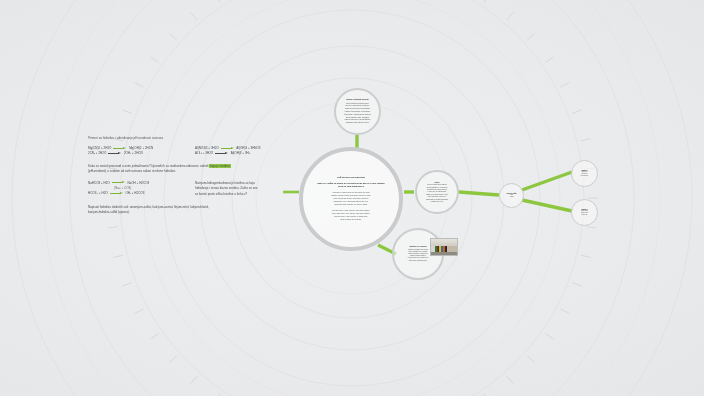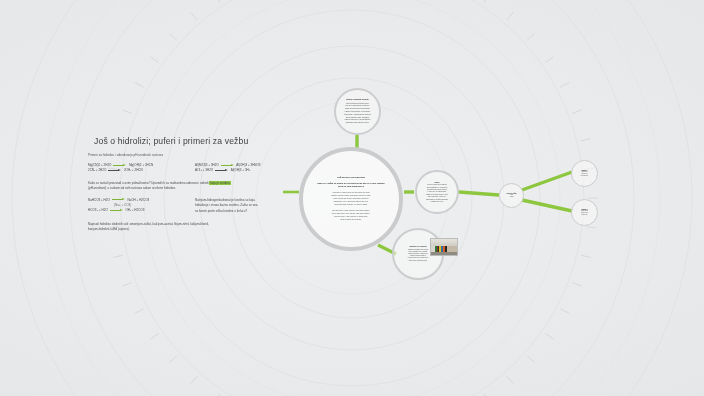--- a/index.html
+++ b/index.html
@@ -364,21 +364,20 @@
       <line x1="522" y1="190" x2="572" y2="172"></line>
       <line x1="522" y1="200" x2="572" y2="211"></line>
     </g>
     <g stroke="#8dc63f" stroke-width="2.6">
       <line x1="283" y1="192" x2="299" y2="192"></line>
     </g>
   </svg>
 
   <div class="slide">
 
-    <div class="slide-title">Još o hidrolizi; puferi i primeri za vežbu</div>
 
     <div class="slide-sub">Primeri za hidrolizu i određivanje pH-vrednosti rastvora</div>
 
     <div class="eq-grid">
       <div class="eq-col">
         <div class="eq-line">
           <span>Mg(CN)2 + 2H2O</span>
           <span class="arrow"></span>
           <span>Mg(OH)2 + 2HCN</span>
         </div>

